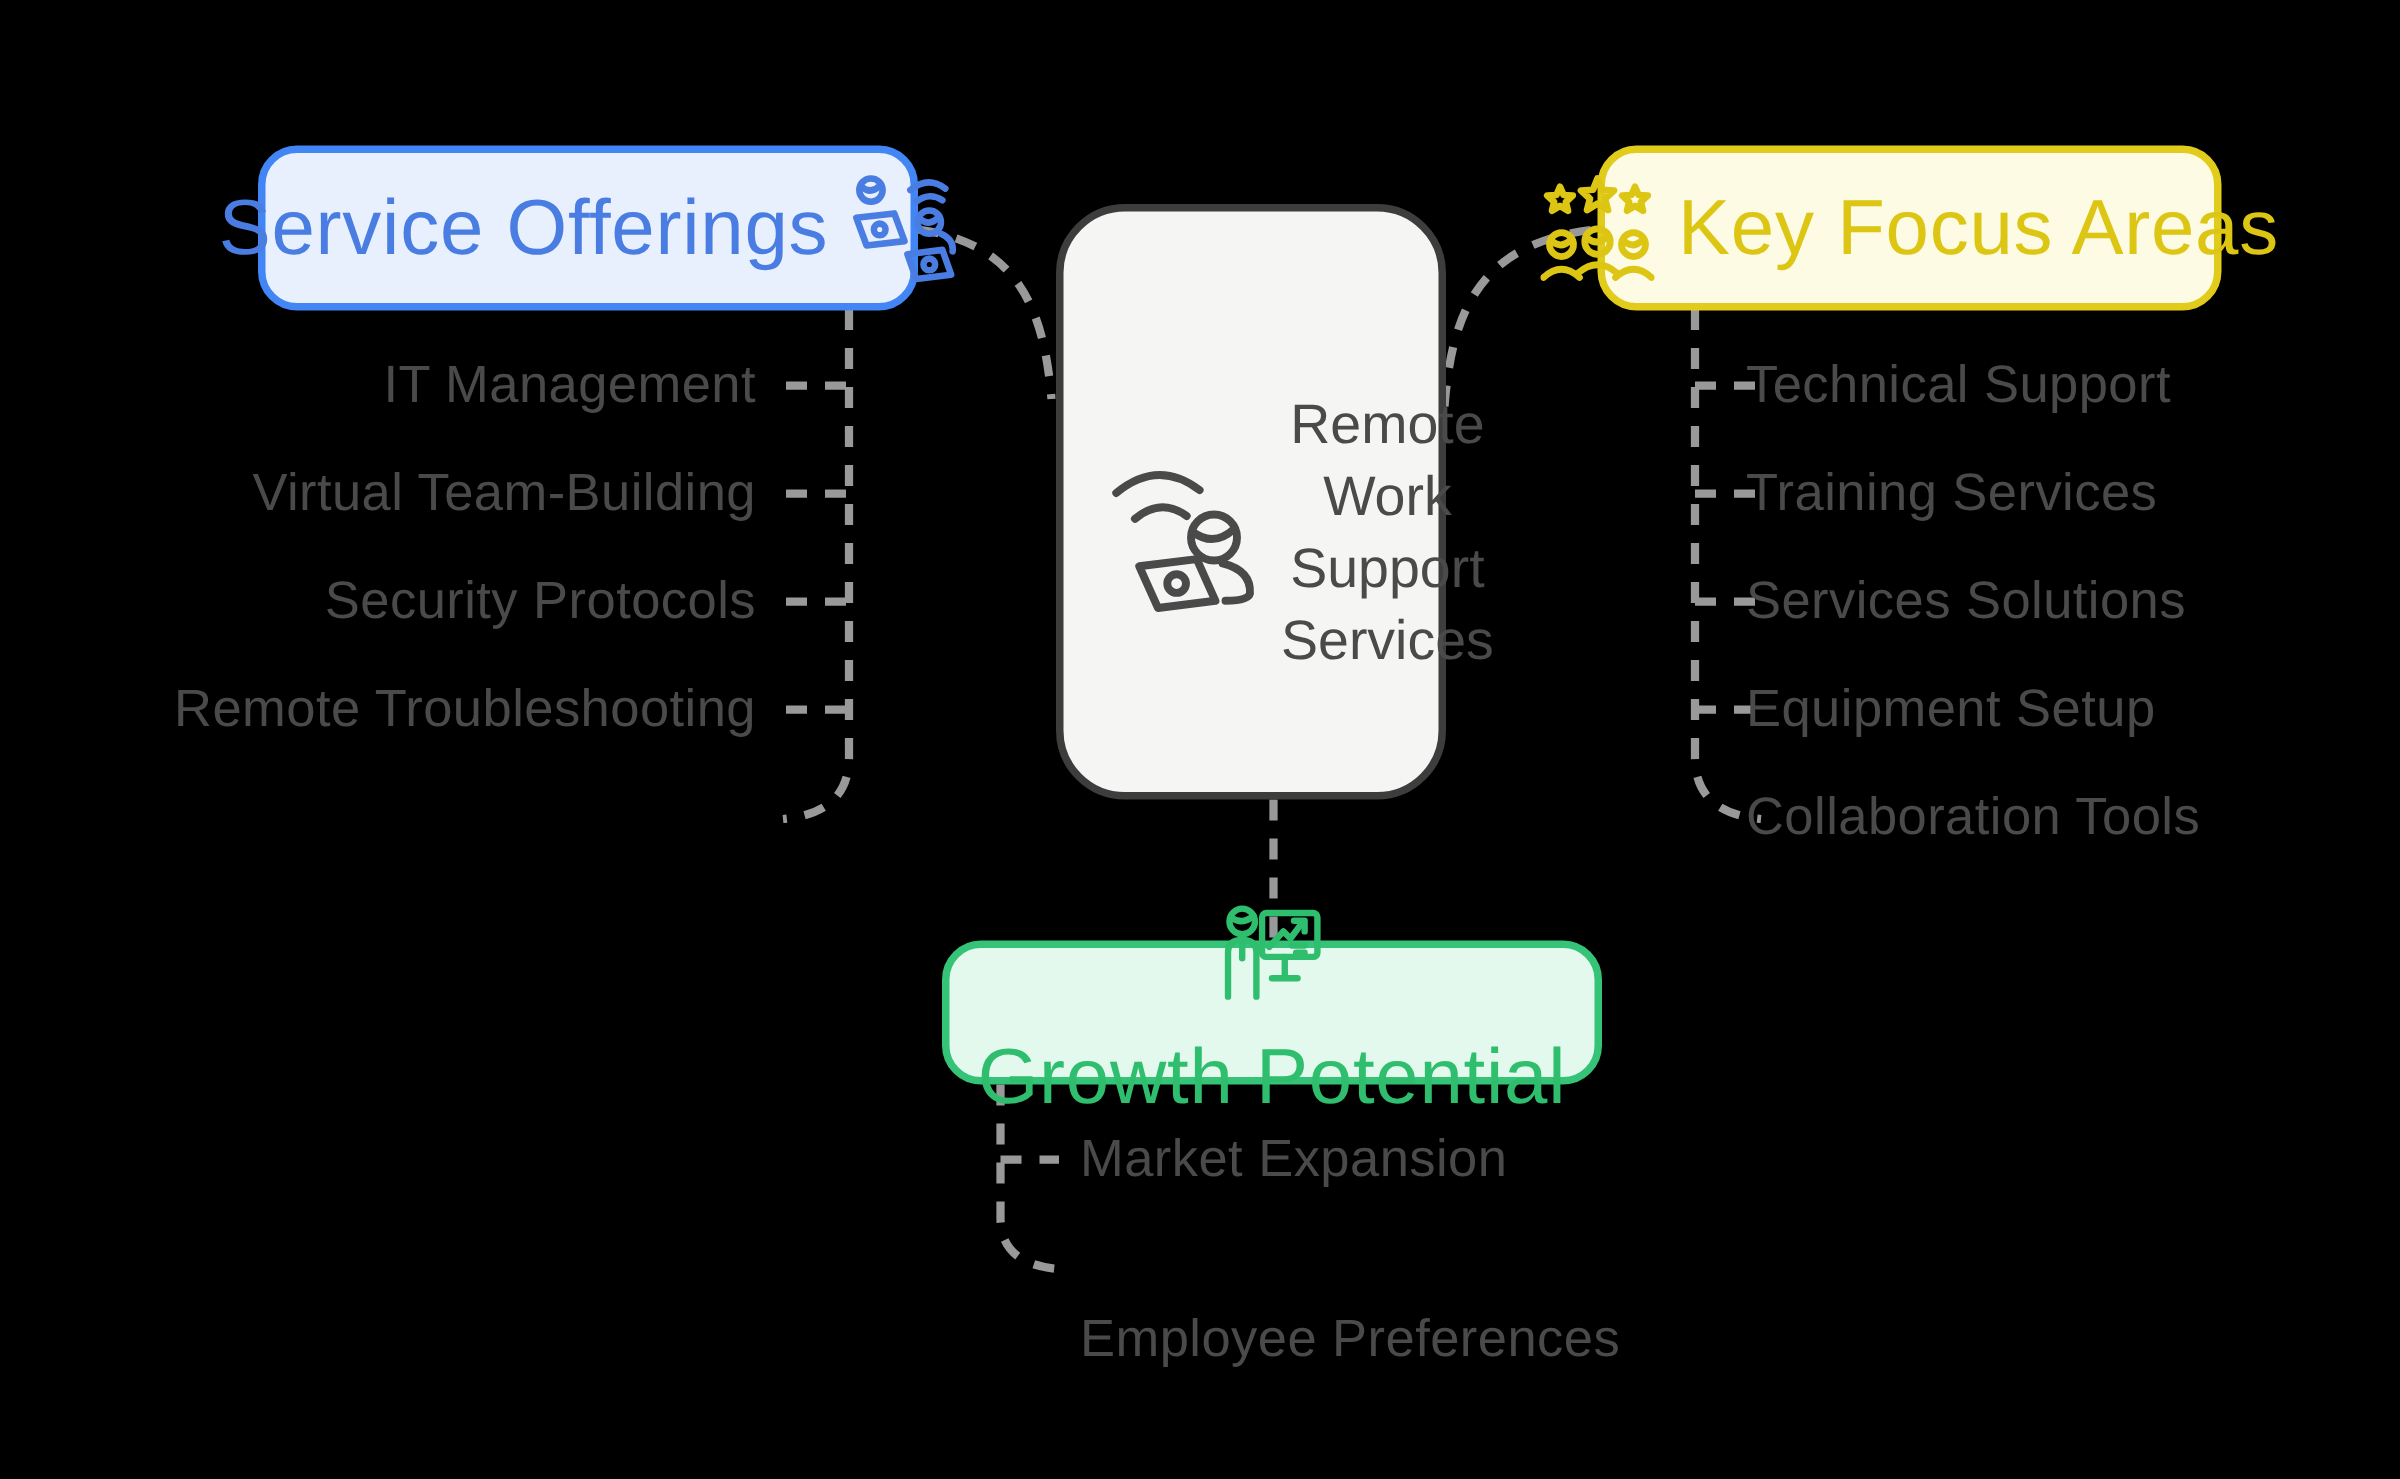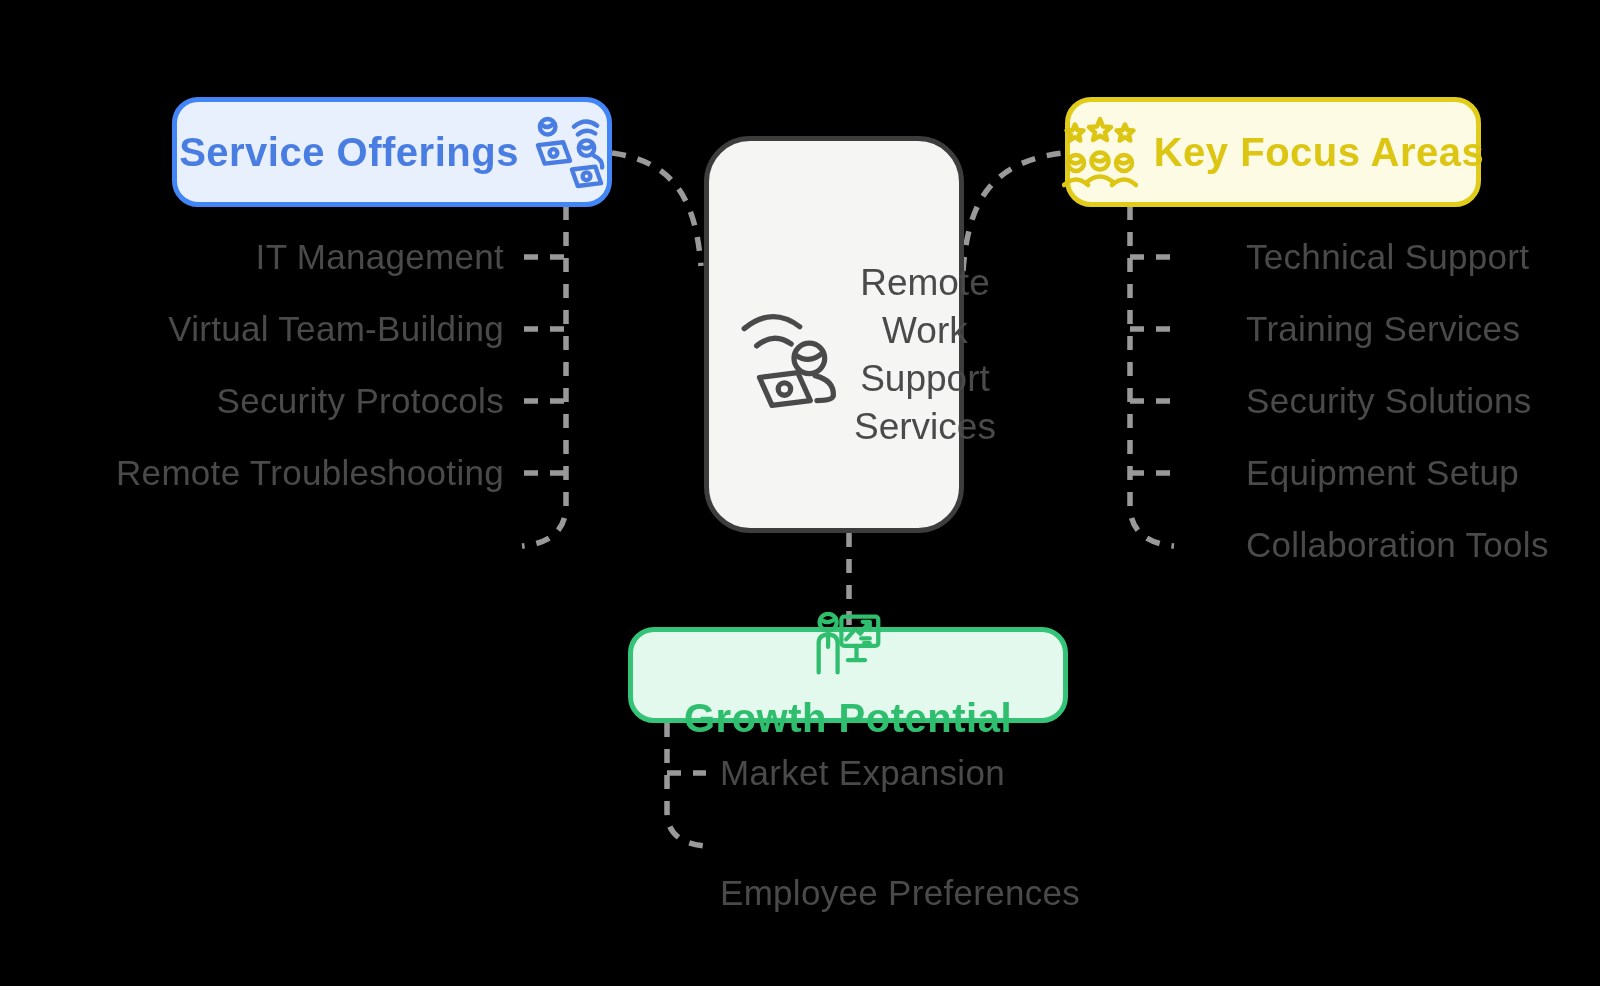--- a/index.html
+++ b/index.html
@@ -13,21 +13,21 @@
   svg.connectors{position:absolute;left:0;top:0;pointer-events:none;}
   svg.connectors path{
     fill:none;stroke:var(--connector,#999);stroke-width:5.5;
     stroke-dasharray:14 12;stroke-linecap:butt;
   }
   .node{
     position:absolute;box-sizing:border-box;
     display:flex;align-items:center;justify-content:center;
     border-radius:26px;border:5px solid;gap:16px;
   }
-  .branch-label{font-size:40px;font-weight:700;white-space:nowrap;letter-spacing:0.5px;}
+  .branch-label{font-size:52px;font-weight:400;white-space:nowrap;letter-spacing:0.5px;}
   .node.blue{
     left:172px;top:97px;width:440px;height:110px;
     background:var(--service_offerings-bg,#E8F0FE);
     border-color:var(--service_offerings-accent,#4285F4);
     color:var(--service_offerings-text,#4A7DE2);
   }
   .node.yellow{
     left:1065px;top:97px;width:416px;height:110px;
     background:var(--key_focus_areas-bg,#FDFBE4);
     border-color:var(--key_focus_areas-accent,#E2CC1B);
@@ -51,21 +51,21 @@
   .center-title{
     width:182px;text-align:center;
     font-size:37px;line-height:48px;color:var(--center_text,#4A4A4A);
   }
   .leaf{
     position:absolute;height:44px;line-height:44px;
     font-size:35px;color:var(--leaf_text,#4A4A4A);
     white-space:nowrap;letter-spacing:0.3px;
   }
   .leaf.l{right:1096px;text-align:right;}
-  .leaf.r{left:1246px;}
+  .leaf.r{left:1164px;}
   .leaf.b{left:720px;}
   .icon svg{display:block;}
   .icon path,.icon circle,.icon rect{
     fill:none;stroke:currentColor;stroke-linecap:round;stroke-linejoin:round;
   }
 </style>
 </head>
 <body>
 
 <div class="canvas">
@@ -161,20 +161,20 @@
     <span class="branch-label">Growth Potential</span>
   </div>
 
   <div class="leaf l" style="top:235px">IT Management</div>
   <div class="leaf l" style="top:307px">Virtual Team-Building</div>
   <div class="leaf l" style="top:379px">Security Protocols</div>
   <div class="leaf l" style="top:451px">Remote Troubleshooting</div>
 
   <div class="leaf r" style="top:235px">Technical Support</div>
   <div class="leaf r" style="top:307px">Training Services</div>
-  <div class="leaf r" style="top:379px">Security Solutions</div>
+  <div class="leaf r" style="top:379px">Services Solutions</div>
   <div class="leaf r" style="top:451px">Equipment Setup</div>
   <div class="leaf b" style="top:751px">Market Expansion</div>
 
   <div class="leaf r" style="top:523px">Collaboration Tools</div>
   <div class="leaf b" style="top:871px">Employee Preferences</div>
 
 </div>
 
 </body></html>

